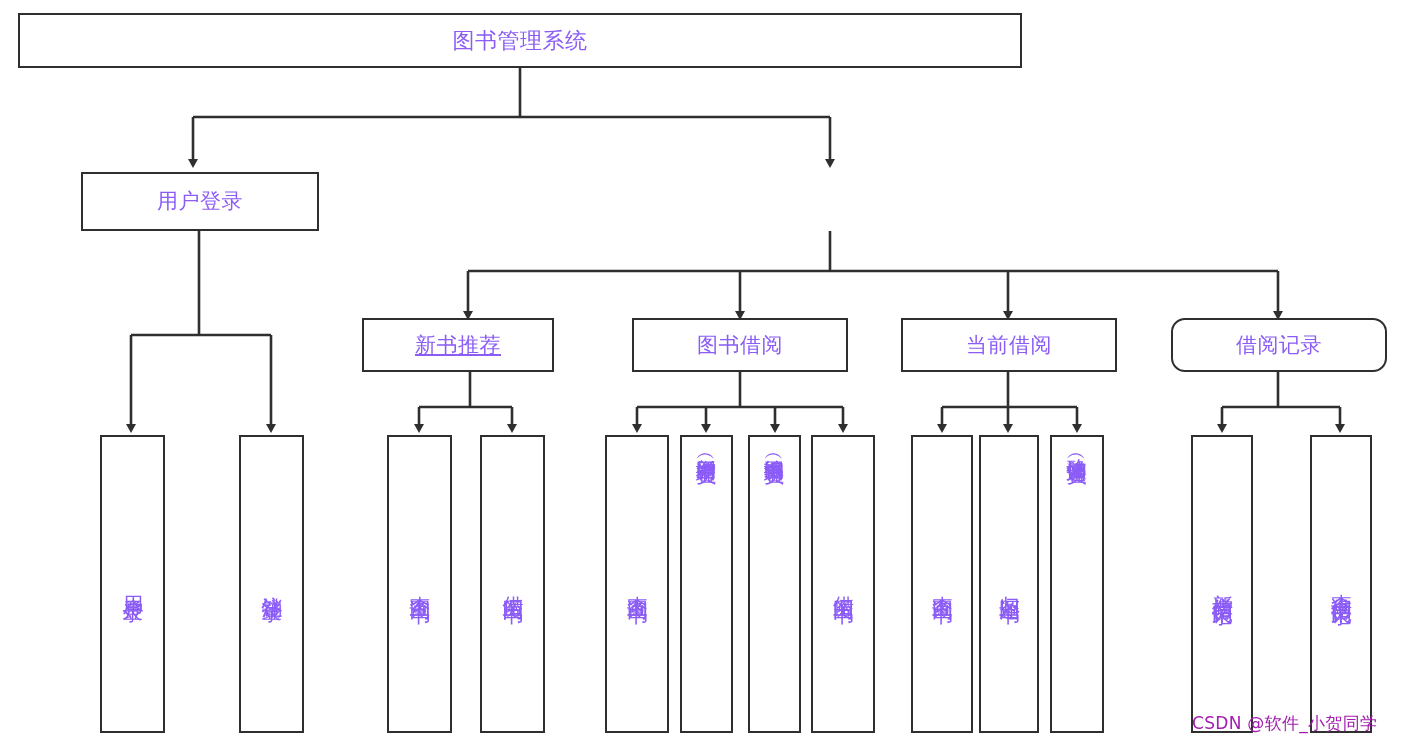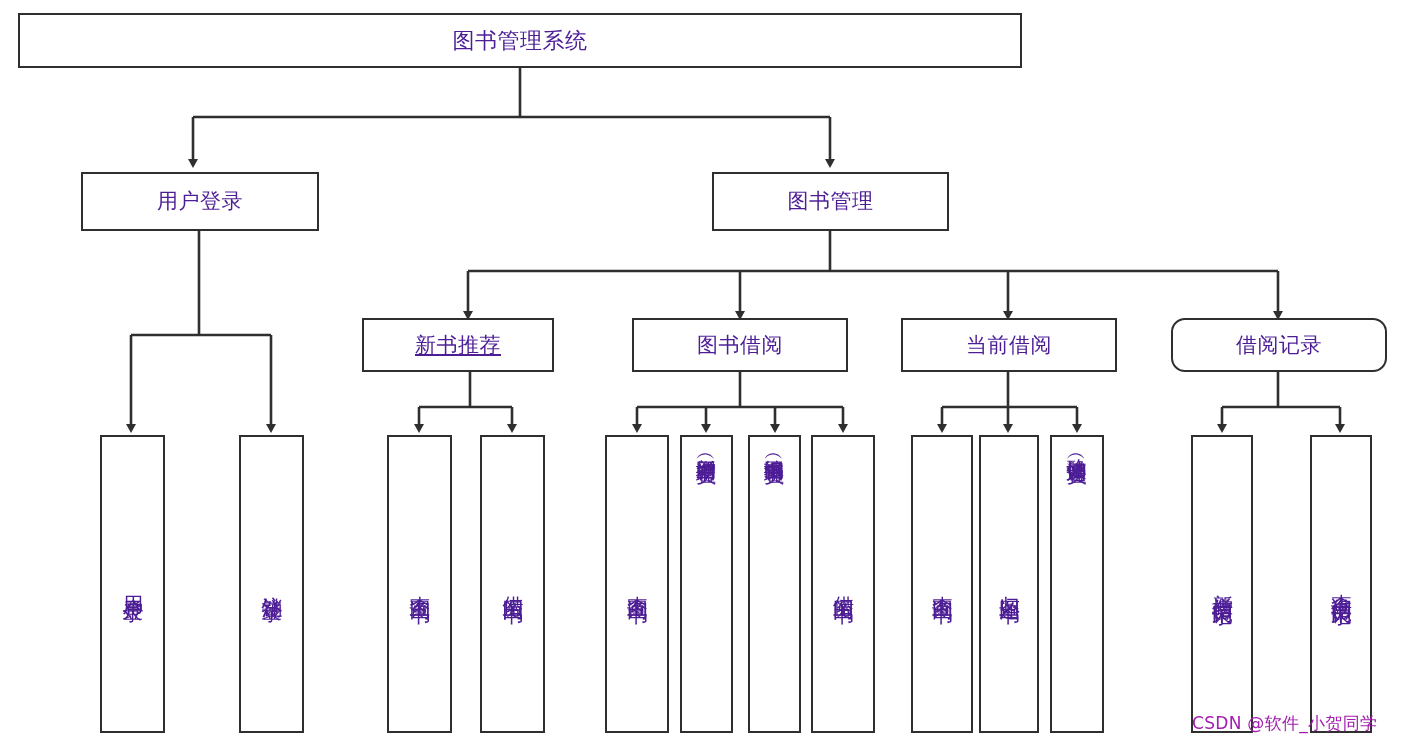--- a/index.html
+++ b/index.html
@@ -25,21 +25,21 @@
     pointer-events: none;
   }
   .node {
     position: absolute;
     box-sizing: border-box;
     border: 2px solid #2f2f2f;
     background: #ffffff;
     display: flex;
     align-items: center;
     justify-content: center;
-    color: #4c1d95;
+    color: #8b5cf6;
   }
   .node .label {
     display: block;
     text-align: center;
     line-height: 1.08;
     letter-spacing: 0.5px;
   }
   .node.horiz .label {
     writing-mode: horizontal-tb;
     font-size: 21px;
@@ -135,23 +135,20 @@
   </svg>
 
   <div class="node horiz" id="root" style="left:18px; top:13px; width:1004px; height:55px;">
     <span class="label">图书管理系统</span>
   </div>
 
   <div class="node horiz" style="left:81px; top:172px; width:238px; height:59px;">
     <span class="label">用户登录</span>
   </div>
 
-  <div class="node horiz" style="left:712px; top:172px; width:237px; height:59px;">
-    <span class="label">图书管理</span>
-  </div>
 
   <div class="node horiz" style="left:362px; top:318px; width:192px; height:54px;text-decoration:underline;">
     <span class="label">新书推荐</span>
   </div>
 
   <div class="node horiz" style="left:901px; top:318px; width:216px; height:54px;">
     <span class="label">当前借阅</span>
   </div>
 
   <div class="node horiz" style="left:632px; top:318px; width:216px; height:54px;">

